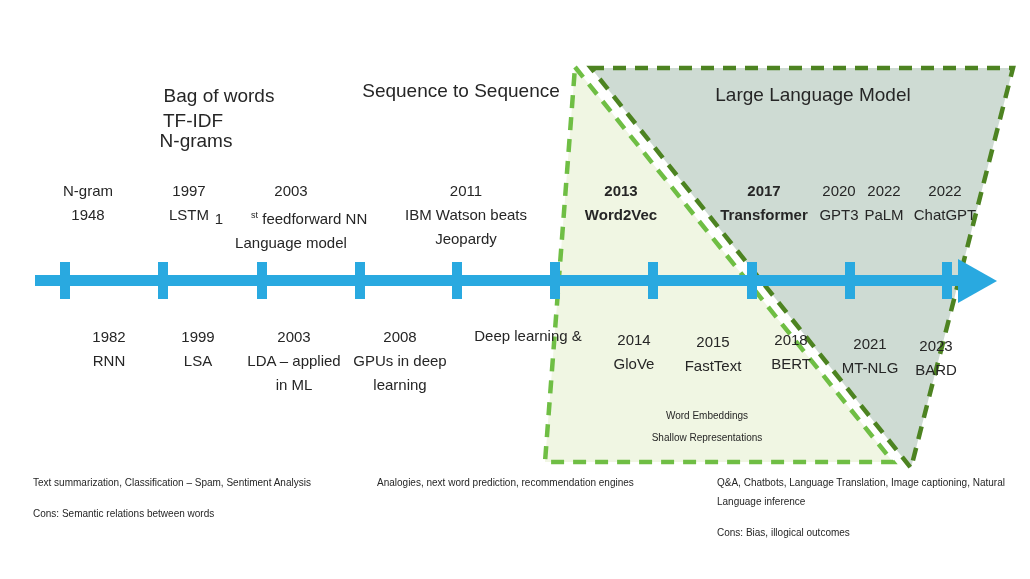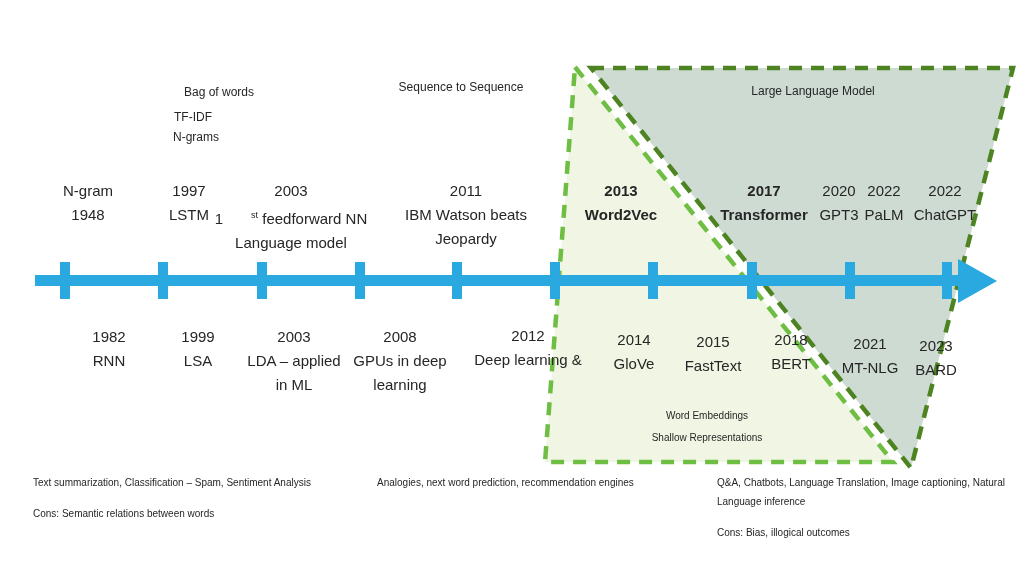--- a/index.html
+++ b/index.html
@@ -15,21 +15,21 @@
 
   .timeline-bar { position:absolute; left:35px; top:275px; width:925px; height:11px;
     background:var(--timeline); }
   .arrowhead { position:absolute; left:958px; top:259px; width:0; height:0;
     border-top:22px solid transparent; border-bottom:22px solid transparent;
     border-left:39px solid var(--timeline); }
   .tick { position:absolute; top:262px; width:10px; height:37px;
     background:var(--timeline); transform:translateX(-50%); }
 
   .lbl { position:absolute; transform:translateX(-50%); white-space:nowrap;
-    font-size:12px; color:var(--text); }
+    font-size:19px; color:var(--text); }
   .ev { position:absolute; transform:translateX(-50%); text-align:center;
     font-size:15px; line-height:24px; white-space:nowrap; color:var(--text); }
   .ev.bold { font-weight:700; }
   .ev sup { font-size:9px;margin-left:28px; }
 
   .era { position:absolute; transform:translateX(-50%); white-space:nowrap;
     font-size:10px; color:var(--text); }
 
   .foot { position:absolute; font-size:10px; line-height:19px; color:var(--text); }
   .foot .uses { margin:0 0 12px 0; }
@@ -119,21 +119,20 @@
         <div>2003</div>
         <div>LDA – applied</div>
         <div>in ML</div>
       </div>
       <div class="ev" style="left: 400px; top: 325px;">
         <div>2008</div>
         <div>GPUs in deep</div>
         <div>learning</div>
       </div>
       <div class="ev" style="left: 528px; top: 324px;">
-        <div>2012</div>
         <div>Deep learning &amp;</div>
       </div>
       <div class="ev" style="left: 634px; top: 328px;">
         <div>2014</div>
         <div>GloVe</div>
       </div>
       <div class="ev" style="left: 713px; top: 330px;">
         <div>2015</div>
         <div>FastText</div>
       </div>

